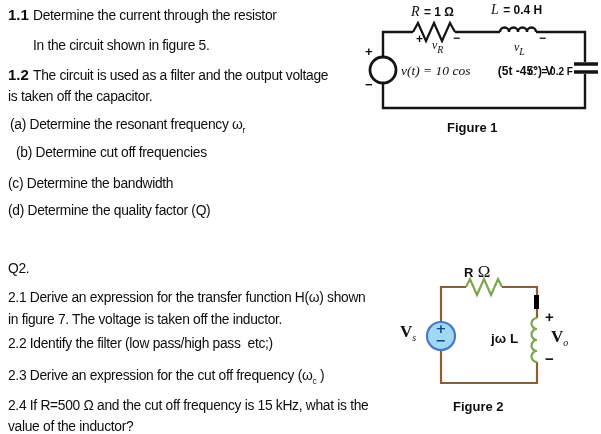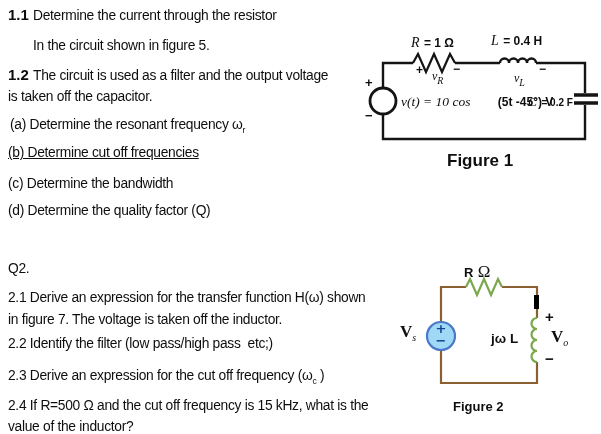--- a/index.html
+++ b/index.html
@@ -14,55 +14,55 @@
   }
   .qnum{font-weight:bold;font-size:15px;letter-spacing:0;}
   sub{font-size:0.62em;}
   .fig{position:absolute;}
   .fig svg{position:absolute;left:0;top:0;}
   .lbl{position:absolute;white-space:pre;letter-spacing:0;}
   .ser-it{font-family:"Liberation Serif","DejaVu Serif",serif;font-style:italic;}
   .ser{font-family:"Liberation Serif","DejaVu Serif",serif;}
   .bold{font-weight:bold;}
   .sign{font-weight:bold;font-size:13px;}
-  .cap{font-weight:bold;font-size:17px;}
+  .cap{font-weight:bold;font-size:13px;}
   svg text{font-family:"DejaVu Sans",sans-serif;}
 </style>
 </head>
 <body>
 
 <div class="t" style="left:8px;top:6px;"><span class="qnum">1.1 </span><span>Determine the current through the resistor</span></div>
 
 <div class="t" style="left:33px;top:38px;">In the circuit shown in figure 5.</div>
 
 <div class="t" style="left:8px;top:66px;"><span class="qnum">1.2 </span><span>The circuit is used as a filter and the output voltage</span></div>
 
 <div class="t" style="left:8px;top:89px;">is taken off the capacitor.</div>
 
 <div class="t" style="left:10px;top:117px;"><span>(a) Determine the resonant frequency ω</span><sub>r</sub></div>
 
-<div class="t" style="left:8px;top:145px;text-decoration:underline;">(b) Determine cut off frequencies</div>
+<div class="t" style="left:16px;top:145px;">(b) Determine cut off frequencies</div>
 
 <div class="t" style="left:8px;top:176px;">(c) Determine the bandwidth</div>
 
 <div class="t" style="left:8px;top:203px;">(d) Determine the quality factor (Q)</div>
 
 <div class="t" style="left:8px;top:261px;">Q2.</div>
 
 <div class="t" style="left:8px;top:290px;">2.1 Derive an expression for the transfer function H(ω) shown</div>
 <div class="t" style="left:8px;top:312px;">in figure 7. The voltage is taken off the inductor.</div>
 
 <div class="t" style="left:8px;top:336px;">2.2 Identify the filter (low pass/high pass  etc;)</div>
 
 <div class="t" style="left:8px;top:368px;"><span>2.3 Derive an expression for the cut off frequency (ω</span><sub>c</sub><span> )</span></div>
 
 <div class="t" style="left:8px;top:398px;">2.4 If R=500 Ω and the cut off frequency is 15 kHz, what is the</div>
 <div class="t" style="left:8px;top:419px;">value of the inductor?</div>
 
-<div class="fig" style="left:355px;top:0;width:246px;height:140px;margin-top:31px;">
+<div class="fig" style="left:355px;top:0;width:246px;height:140px;">
   <svg width="246" height="140" viewBox="0 0 246 140">
     <path d="M28 57 V32 H58 M100 32 H145 M181 32 H230 V62 M230 74 V108 H28 V83" stroke="#141414" stroke-width="2.4" fill="none"></path>
     <path d="M58 32 l5 -9 l8 18 l8 -18 l8 18 l8 -18 l5 9" stroke="#141414" stroke-width="2.2" fill="none"></path>
     <path d="M145 32 a4.5 4.5 0 0 1 9 0 a4.5 4.5 0 0 1 9 0 a4.5 4.5 0 0 1 9 0 a4.5 4.5 0 0 1 9 0" stroke="#141414" stroke-width="2.4" fill="none"></path>
     <path d="M219 64 H243 M219 72 H243" stroke="#141414" stroke-width="3.4" fill="none"></path>
     <circle cx="28" cy="70" r="13" stroke="#141414" stroke-width="2.8" fill="#ffffff"></circle>
   </svg>
 
   <div class="lbl" style="left:56px;top:2px;"><span class="ser-it" style="font-size:14px;">R</span> <span class="bold" style="font-size:12px;">= 1 Ω</span></div>
 

